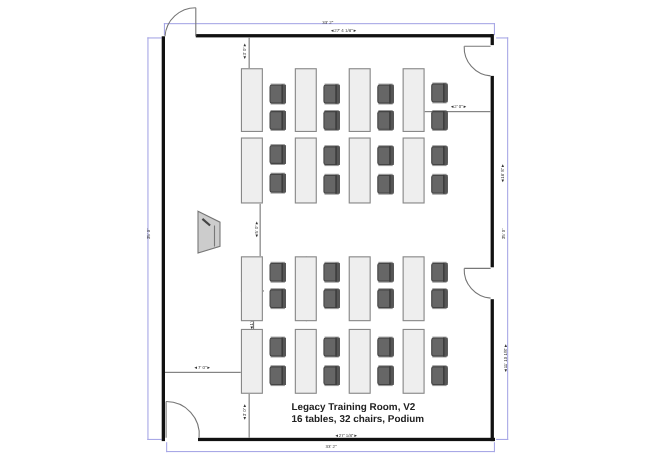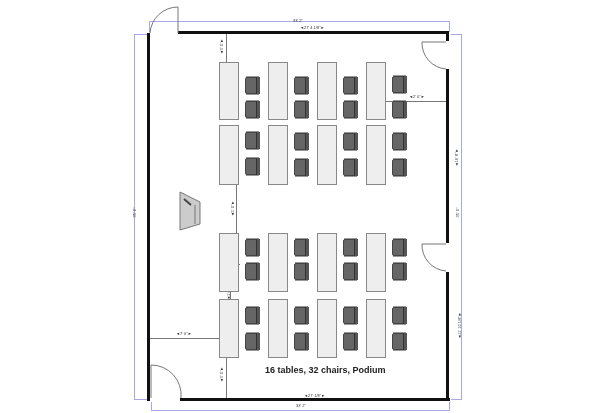--- a/index.html
+++ b/index.html
@@ -300,14 +300,15 @@
     <div class="back"></div>
   </div>
 <div class="chair" style="left:390px;top:332px;">
     <div class="arm" style="top:0"></div>
     <div class="arm" style="top:17px"></div>
     <div class="seat"></div>
     <div class="back"></div>
   </div>
 
 <div class="title">
+  <div>Legacy Training Room, V2</div>
   <div>16 tables, 32 chairs, Podium</div>
 </div>
 
 </body></html>

